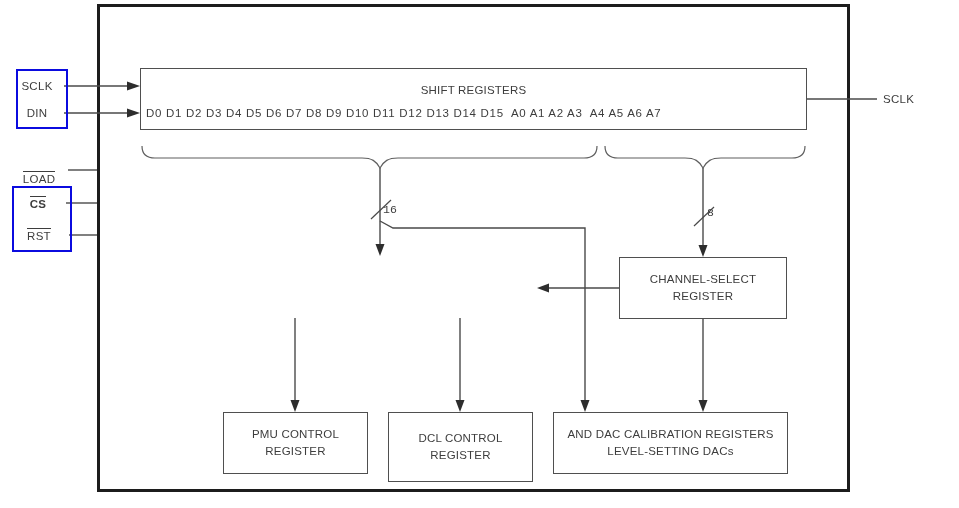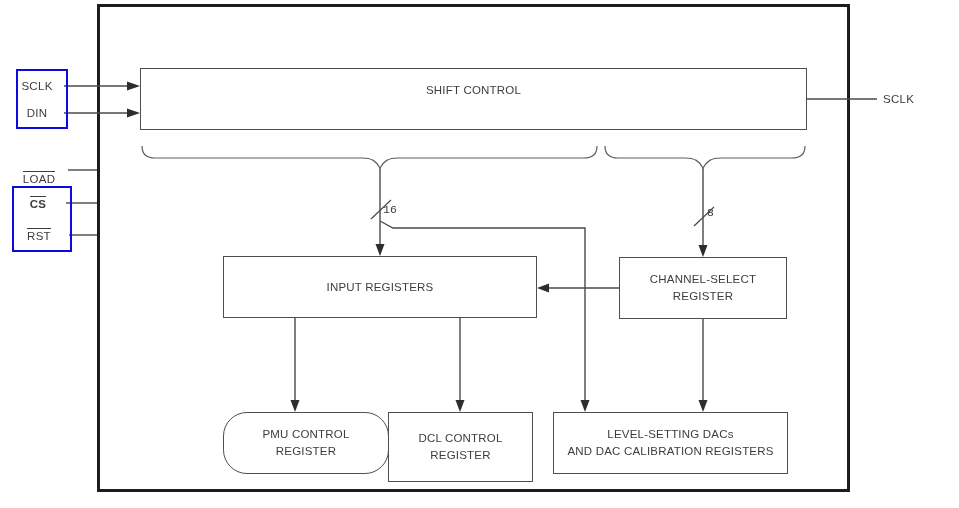--- a/index.html
+++ b/index.html
@@ -11,21 +11,21 @@
              border:3px solid #1c1c1c;box-sizing:border-box;background:transparent;}
   .blk{position:absolute;box-sizing:border-box;border:1.5px solid #4f4f4f;background:#ffffff;
        display:flex;flex-direction:column;align-items:center;justify-content:center;
        font-size:11.5px;letter-spacing:0.2px;line-height:1.45;text-align:center;color:#3d3d3d;}
   .blk-shift{left:140px;top:68px;width:667px;height:62px;justify-content:flex-start;}
   .shift-title{margin-top:13px;}
   .shift-bits{position:absolute;left:5px;top:36px;white-space:pre;letter-spacing:0.7px;
               font-size:11.5px;text-align:left;}
   .blk-input{left:223px;top:256px;width:314px;height:62px;}
   .blk-chsel{left:619px;top:257px;width:168px;height:62px;justify-content:center;}
-  .blk-pmu{left:223px;top:412px;width:166px;height:62px;border-radius:24px;}
+  .blk-pmu{left:223px;top:412px;width:145px;height:62px;}
   .blk-dcl{left:388px;top:412px;width:145px;height:70px;}
   .blk-level{left:553px;top:412px;width:235px;height:62px;}
   .pin{position:absolute;font-size:11.5px;letter-spacing:0.3px;color:#3d3d3d;line-height:14px;}
   .pin.r{text-align:center;}
   .ovl{display:inline-block;border-top:1.3px solid #3d3d3d;padding-top:1px;line-height:12px;}
   .buslabel{position:absolute;font-size:11.5px;color:#3d3d3d;font-family:Liberation Mono, monospace;}
   .ann{position:absolute;border:2.5px solid #0b0bdf;box-sizing:border-box;background:transparent;}
   .ann1{left:16px;top:69px;width:52px;height:60px;}
   .ann2{left:12px;top:186px;width:60px;height:66px;}
 </style>
@@ -76,45 +76,43 @@
       <polygon points="698.5,245 707.5,245 703,257"></polygon>
       <polygon points="549,283.5 549,292.5 537,288"></polygon>
       <polygon points="698.5,400 707.5,400 703,412"></polygon>
       <polygon points="290.5,400 299.5,400 295,412"></polygon>
       <polygon points="455.5,400 464.5,400 460,412"></polygon>
       <polygon points="580.5,400 589.5,400 585,412"></polygon>
     </g>
   </svg>
 
   <div class="blk blk-shift">
-    <span class="shift-title">SHIFT CONTROL</span>
+    <span class="shift-title">SHIFT REGISTERS</span>
+    <span class="shift-bits">D0 D1 D2 D3 D4 D5 D6 D7 D8 D9 D10 D11 D12 D13 D14 D15  A0 A1 A2 A3  A4 A5 A6 A7</span>
   </div>
 
-  <div class="blk blk-input">
-    <span>INPUT REGISTERS</span>
-  </div>
 
   <div class="blk blk-chsel">
     <span>CHANNEL-SELECT</span>
     <span>REGISTER</span>
   </div>
 
   <div class="blk blk-pmu">
     <span>PMU CONTROL</span>
     <span>REGISTER</span>
   </div>
 
   <div class="blk blk-dcl">
     <span>DCL CONTROL</span>
     <span>REGISTER</span>
   </div>
 
   <div class="blk blk-level">
+    <span>AND DAC CALIBRATION REGISTERS</span>
     <span>LEVEL-SETTING DACs</span>
-    <span>AND DAC CALIBRATION REGISTERS</span>
   </div>
 
   <div class="pin r" style="left:12px;top:79px;width:50px;">
     <span>SCLK</span>
   </div>
   <div class="pin r" style="left:12px;top:106px;width:50px;">
     <span>DIN</span>
   </div>
   <div class="pin r" style="left:14px;top:163px;width:50px;margin-top:8px;">
     <span class="ovl">LOAD</span>

